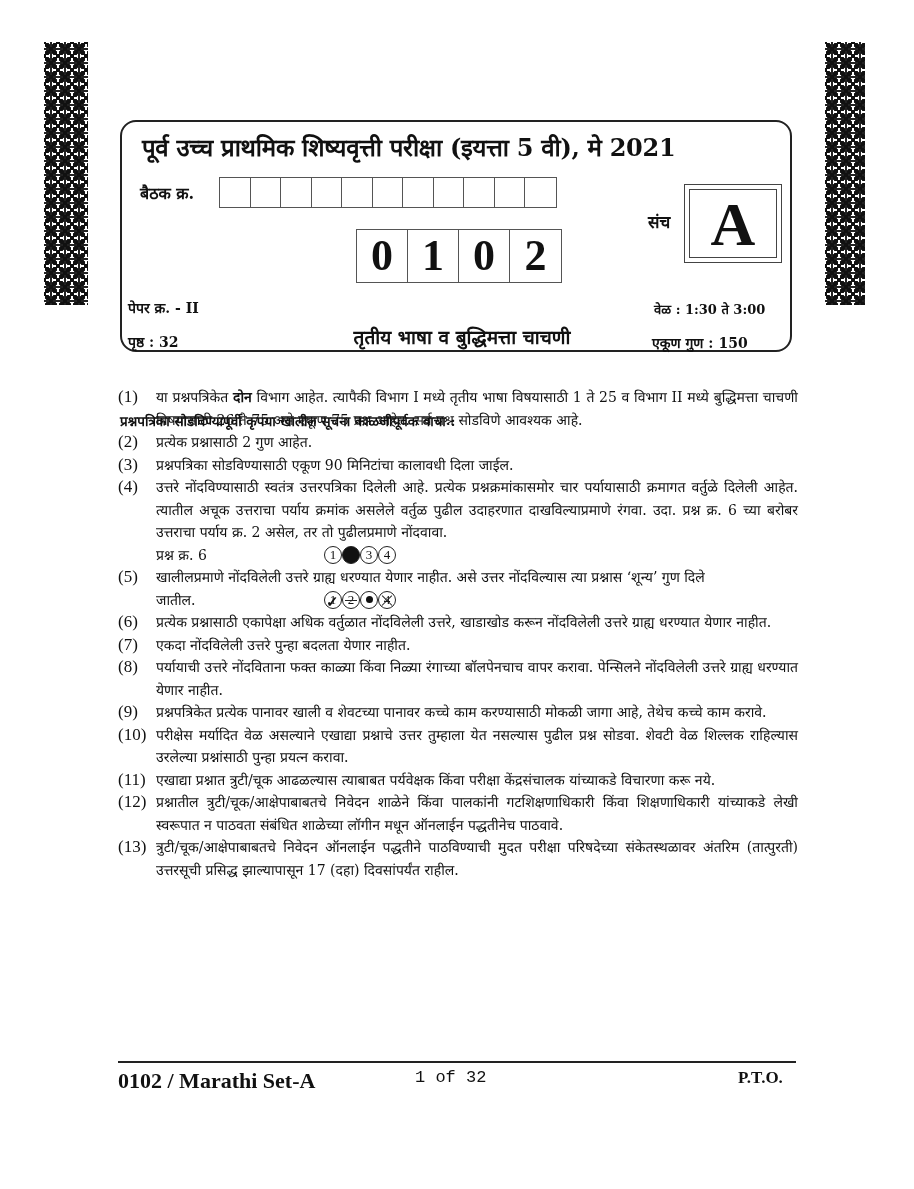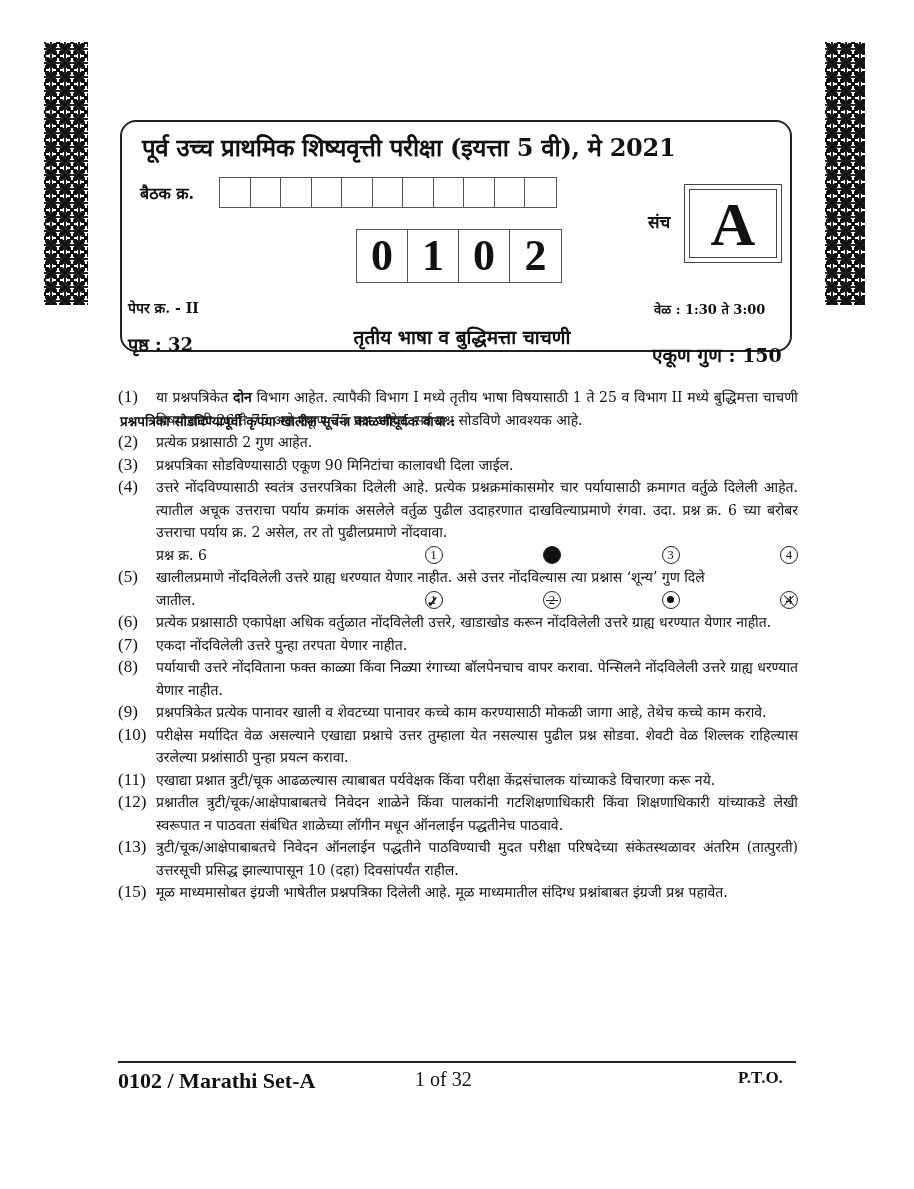--- a/index.html
+++ b/index.html
@@ -45,51 +45,51 @@
   .code-cell { width:51px; height:52px; border-right:1px solid #555; box-sizing:border-box;
     display:flex; align-items:center; justify-content:center;
     font-family:"Liberation Serif", serif; font-weight:bold; font-size:44px; line-height:1; }
   .code-cell:last-child { border-right:none; }
 
   .paper-no { position:absolute; left:6px; top:176px; font-size:14px; font-weight:bold; }
   .medium { position:absolute; left:200px; top:166px; width:280px; text-align:center;
     font-size:25px; font-weight:bold; }
   .time { position:absolute; left:532px; top:178px; font-size:13px; font-weight:bold; }
 
-  .pages { position:absolute; left:6px; top:210px; font-size:18px; font-weight:bold; }
+  .pages { position:absolute; left:6px; top:210px; font-size:14px; font-weight:bold; }
   .subject { position:absolute; left:160px; top:202px; width:360px; text-align:center;
     font-size:19px; font-weight:bold; }
-  .marks { position:absolute; left:530px; top:211px; font-size:19px; font-weight:bold;margin-top:9px; }
+  .marks { position:absolute; left:530px; top:211px; font-size:14px; font-weight:bold; }
 
   .instr-heading { position:absolute; left:120px; top:364px; font-size:13.5px; font-weight:bold;margin-top:48px; }
 
   .instr-list { position:absolute; left:118px; top:386px; width:680px; }
   .instr-item { display:flex; font-size:14px; line-height:22.5px; }
   .instr-num { width:38px; flex:0 0 38px; font-family:"Liberation Serif", serif; font-size:17px; }
   .instr-text { flex:1; text-align:justify; }
   .instr-text b { font-weight:bold; }
 
-  .bubble-row { display:flex; align-items:center; gap:19px;justify-content:space-between; }
+  .bubble-row { display:flex; align-items:center; gap:0; }
   .bubble-label { width:168px; }
   .bubble { width:18px; height:18px; border:1.3px solid #222; border-radius:50%;
     box-sizing:border-box; display:inline-flex; align-items:center; justify-content:center;
     font-family:"Liberation Serif", serif; font-size:13px; line-height:1; position:relative; }
   .bubble.filled { background:#111; }
   .bubble .dot { width:7px; height:7px; border-radius:50%; background:#111; }
   .bubble .strike { position:absolute; left:2px; right:2px; top:8px; height:1.3px; background:#222; }
   .bubble .cross1, .bubble .cross2 { position:absolute; left:1px; right:1px; top:8px; height:1.3px; background:#222; }
   .bubble .cross1 { transform:rotate(45deg); }
   .bubble .cross2 { transform:rotate(-45deg); }
   .bubble .tick { position:absolute; left:1px; top:3px; font-size:15px; font-weight:bold; }
 
   .footer-rule { position:absolute; left:118px; top:1061px; width:678px; height:1.5px; background:#222; }
   .footer-left { position:absolute; left:118px; top:1068px; font-family:"Liberation Serif", serif;
     font-weight:bold; font-size:22px; }
-  .footer-center { position:absolute; left:415px; top:1068px; font-family:Liberation Serif, serif;
-    font-size:20px; }
+  .footer-center { position:absolute; left:415px; top:1068px; font-family:Liberation Mono, monospace;
+    font-size:17px; }
   .footer-right { position:absolute; left:738px; top:1068px; font-family:"Liberation Serif", serif;
     font-weight:bold; font-size:17px; }
 </style>
 </head>
 <body>
 
 <div class="strip left"></div>
 <div class="strip right"></div>
 
 <div class="header-box">
@@ -182,21 +182,21 @@
           </span>
       </div>
     </div>
   </div>
   <div class="instr-item">
     <div class="instr-num">(6)</div>
     <div class="instr-text">प्रत्येक प्रश्नासाठी एकापेक्षा अधिक वर्तुळात नोंदविलेली उत्तरे, खाडाखोड करून नोंदविलेली उत्तरे ग्राह्य धरण्यात येणार नाहीत.</div>
   </div>
   <div class="instr-item">
     <div class="instr-num">(7)</div>
-    <div class="instr-text">एकदा नोंदविलेली उत्तरे पुन्हा तरपता येणार नाहीत.</div>
+    <div class="instr-text">एकदा नोंदविलेली उत्तरे पुन्हा बदलता येणार नाहीत.</div>
   </div>
   <div class="instr-item">
     <div class="instr-num">(8)</div>
     <div class="instr-text">पर्यायाची उत्तरे नोंदविताना फक्त काळ्या किंवा निळ्या रंगाच्या बॉलपेनचाच वापर करावा. पेन्सिलने नोंदविलेली उत्तरे ग्राह्य धरण्यात येणार नाहीत.</div>
   </div>
   <div class="instr-item">
     <div class="instr-num">(9)</div>
     <div class="instr-text">प्रश्नपत्रिकेत प्रत्येक पानावर खाली व शेवटच्या पानावर कच्चे काम करण्यासाठी मोकळी जागा आहे, तेथेच कच्चे काम करावे.</div>
   </div>
   <div class="instr-item">
@@ -206,24 +206,20 @@
   <div class="instr-item">
     <div class="instr-num">(11)</div>
     <div class="instr-text">एखाद्या प्रश्नात त्रुटी/चूक आढळल्यास त्याबाबत पर्यवेक्षक किंवा परीक्षा केंद्रसंचालक यांच्याकडे विचारणा करू नये.</div>
   </div>
   <div class="instr-item">
     <div class="instr-num">(12)</div>
     <div class="instr-text">प्रश्नातील त्रुटी/चूक/आक्षेपाबाबतचे निवेदन शाळेने किंवा पालकांनी गटशिक्षणाधिकारी किंवा शिक्षणाधिकारी यांच्याकडे लेखी स्वरूपात न पाठवता संबंधित शाळेच्या लॉगीन मधून ऑनलाईन पद्धतीनेच पाठवावे.</div>
   </div>
   <div class="instr-item">
     <div class="instr-num">(13)</div>
-    <div class="instr-text">त्रुटी/चूक/आक्षेपाबाबतचे निवेदन ऑनलाईन पद्धतीने पाठविण्याची मुदत परीक्षा परिषदेच्या संकेतस्थळावर अंतरिम (तात्पुरती) उत्तरसूची प्रसिद्ध झाल्यापासून 10 (दहा) दिवसांपर्यंत राहील.</div>
-  </div>
-  <div class="instr-item">
-    <div class="instr-num">(15)</div>
-    <div class="instr-text">मूळ माध्यमासोबत इंग्रजी भाषेतील प्रश्नपत्रिका दिलेली आहे. मूळ माध्यमातील संदिग्ध प्रश्नांबाबत इंग्रजी प्रश्न पहावेत.</div>
+    <div class="instr-text">त्रुटी/चूक/आक्षेपाबाबतचे निवेदन ऑनलाईन पद्धतीने पाठविण्याची मुदत परीक्षा परिषदेच्या संकेतस्थळावर अंतरिम (तात्पुरती) उत्तरसूची प्रसिद्ध झाल्यापासून 17 (दहा) दिवसांपर्यंत राहील.</div>
   </div>
 </div>
 
 <div class="footer-rule"></div>
 <div class="footer-left">0102 / Marathi Set-A</div>
 <div class="footer-center">1 of 32</div>
 <div class="footer-right">P.T.O.</div>
 
 </body></html>

